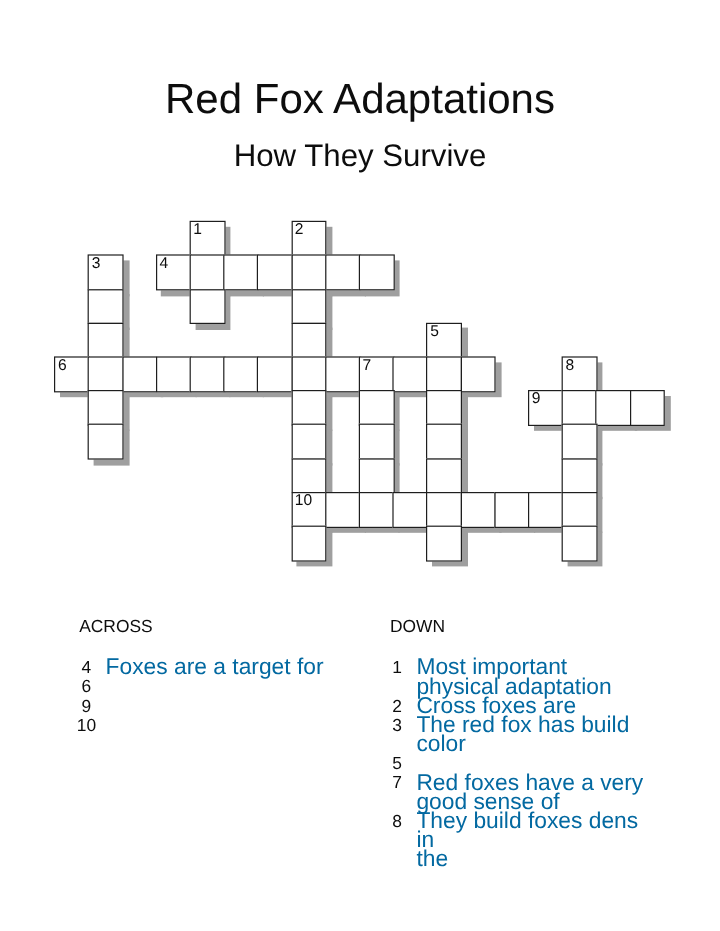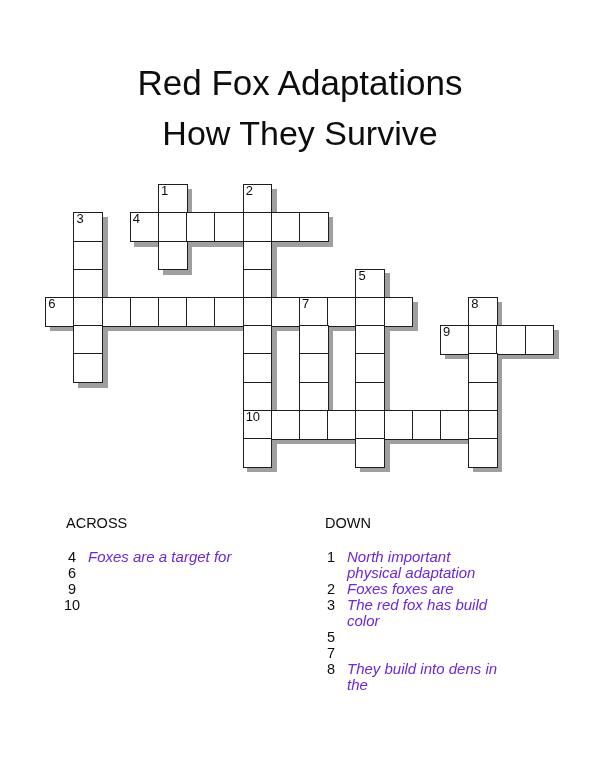--- a/index.html
+++ b/index.html
@@ -19,21 +19,21 @@
     text-align: center;
     font-size: 35px;
     line-height: 1;
     color: #0d0d0d;
     white-space: nowrap;
   }
   .subtitle {
     position: absolute;
     top: 116px; left: 0; width: 600px;
     text-align: center;
-    font-size: 34px;
+    font-size: 26px;
     line-height: 1;
     color: #0d0d0d;
     white-space: nowrap;
   }
   #grid { position: absolute; top: 0; left: 0; width: 600px; height: 776px; }
   .cell, .cell-shadow {
     position: absolute;
     width: 29.7px;
     height: 29.7px;
     box-sizing: border-box;
@@ -64,25 +64,24 @@
     width: 18px;
     margin-right: 7px;
     text-align: center;
     font-size: 14.5px;
     line-height: 16px;
     color: #0d0d0d;
   }
   .clue-text {
     flex: none;
     max-width: 200px;
-    font-size: 15px;
+    font-size: 19px;
     line-height: 16px;
-    color: #6d28d9;
+    color: #0369a1;
     white-space: pre-line;
-    font-style: italic;
   }
 </style>
 </head>
 <body>
 
 <div id="page">
 
   <div class="title">Red Fox Adaptations</div>
   <div class="subtitle">How They Survive</div>
 
@@ -241,38 +240,40 @@
       <div class="clue">
         <span class="clue-num">9</span>
       </div>
       <div class="clue">
         <span class="clue-num">10</span>
       </div>
     </div>
   <div id="down-clues" class="clue-list">
       <div class="clue">
         <span class="clue-num">1</span>
-        <span class="clue-text">North important
+        <span class="clue-text">Most important
 physical adaptation</span>
       </div>
       <div class="clue">
         <span class="clue-num">2</span>
-        <span class="clue-text">Foxes foxes are</span>
+        <span class="clue-text">Cross foxes are</span>
       </div>
       <div class="clue">
         <span class="clue-num">3</span>
         <span class="clue-text">The red fox has build
 color</span>
       </div>
       <div class="clue">
         <span class="clue-num">5</span>
       </div>
       <div class="clue">
         <span class="clue-num">7</span>
+        <span class="clue-text">Red foxes have a very
+good sense of</span>
       </div>
       <div class="clue">
         <span class="clue-num">8</span>
-        <span class="clue-text">They build into dens in
+        <span class="clue-text">They build foxes dens in
 the</span>
       </div>
     </div>
 
 </div>
 
 </body></html>

